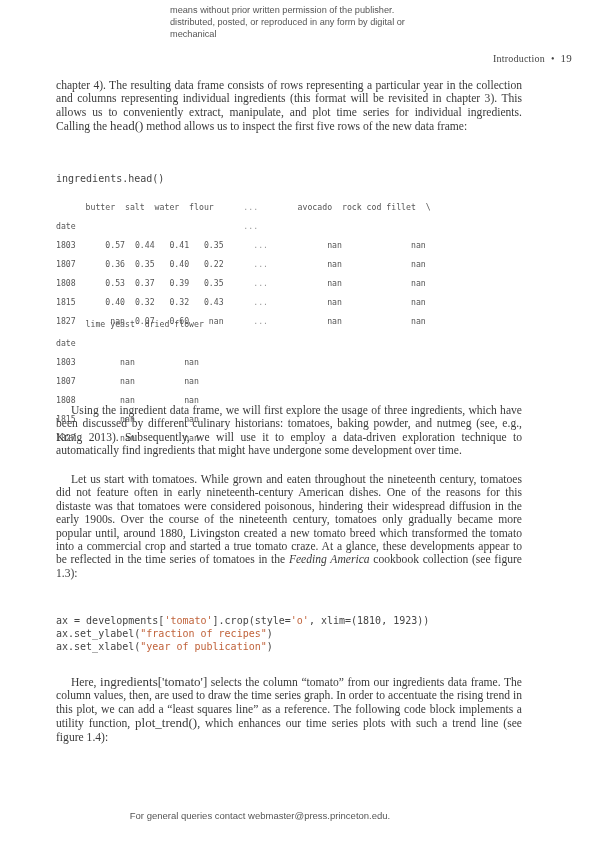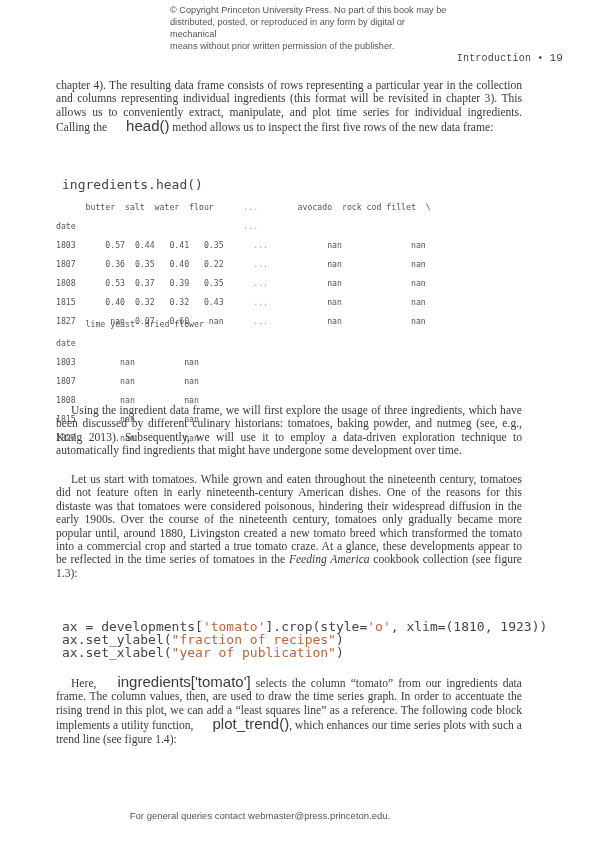--- a/index.html
+++ b/index.html
@@ -3,58 +3,57 @@
 <meta charset="utf-8">
 <style>
   html, body { margin: 0; padding: 0; background: #ffffff; }
   body { width: 600px; height: 855px; position: relative; overflow: hidden; color: #333; }
   .copyright {
     position: absolute; left: 170px; top: 4px; width: 280px;
     font-family: "Liberation Sans", sans-serif; font-size: 9.2px; line-height: 12px;
     color: #555;
   }
   .running-head {
-    position: absolute; right: 37px; top: 52px;
-    font-family: Liberation Mono, monospace; font-size: 10px; color: #444;
+    position: absolute; right: 28px; top: 52px;
+    font-family: Liberation Serif, serif; font-size: 10px; color: #444;
     letter-spacing: 0.2px;
   }
   .running-head .bullet { margin: 0 6px; }
   .running-head .pageno { font-size: 11px; }
   .para {
     position: absolute; left: 56px; width: 466px;
     font-family: "Liberation Serif", serif; font-size: 11.6px; line-height: 13.4px;
     color: #3a3a3a; text-align: justify; margin: 0;
   }
   .para .indent { display: inline-block; width: 15px; }
-  .mono { font-family: Liberation Sans, sans-serif; font-size: 15px; margin-left: 16px; }
+  .mono { font-family: Liberation Serif, serif; font-size: 13px; }
   .code {
     position: absolute; left: 56px;
-    font-family: "DejaVu Sans Mono", monospace; font-size: 13px; line-height: 13px;
-    color: #444; white-space: pre; margin: 6px;
+    font-family: "DejaVu Sans Mono", monospace; font-size: 10px; line-height: 13px;
+    color: #444; white-space: pre; margin: 0;
   }
   .str { color: #c0623a; }
   .df {
     position: absolute; left: 56px;
     font-family: "DejaVu Sans Mono", monospace; font-size: 8.2px; line-height: 19px;
     color: #555; white-space: pre; margin: 0;
   }
   .df .dim { color: #999; }
   .footer {
     position: absolute; left: 0; width: 520px; top: 810px; text-align: center;
     font-family: "Liberation Sans", sans-serif; font-size: 9.5px; color: #555;
   }
   em { }
 </style>
 </head>
 <body>
 
 <div class="copyright">
-  <div>© Copyright Princeton University Press. No part of this book may be</div>
+  <div>means without prior written permission of the publisher.</div>
   <div>distributed, posted, or reproduced in any form by digital or mechanical</div>
-  <div>means without prior written permission of the publisher.</div>
 </div>
 
 <div class="running-head">
   <span>Introduction</span><span class="bullet">•</span><span class="pageno">19</span>
 </div>
 
 <p class="para" style="top:79px;"><span>chapter 4). The resulting data frame consists of rows representing a particular year in the collection and columns representing individual ingredients (this format will be revisited in chapter 3). This allows us to conveniently extract, manipulate, and plot time series for individual ingredients. Calling the </span><span class="mono">head()</span><span> method allows us to inspect the first five rows of the new data frame:</span></p>
 
 <pre class="code" style="top:172px;"><span>ingredients.head()</span></pre>
 

